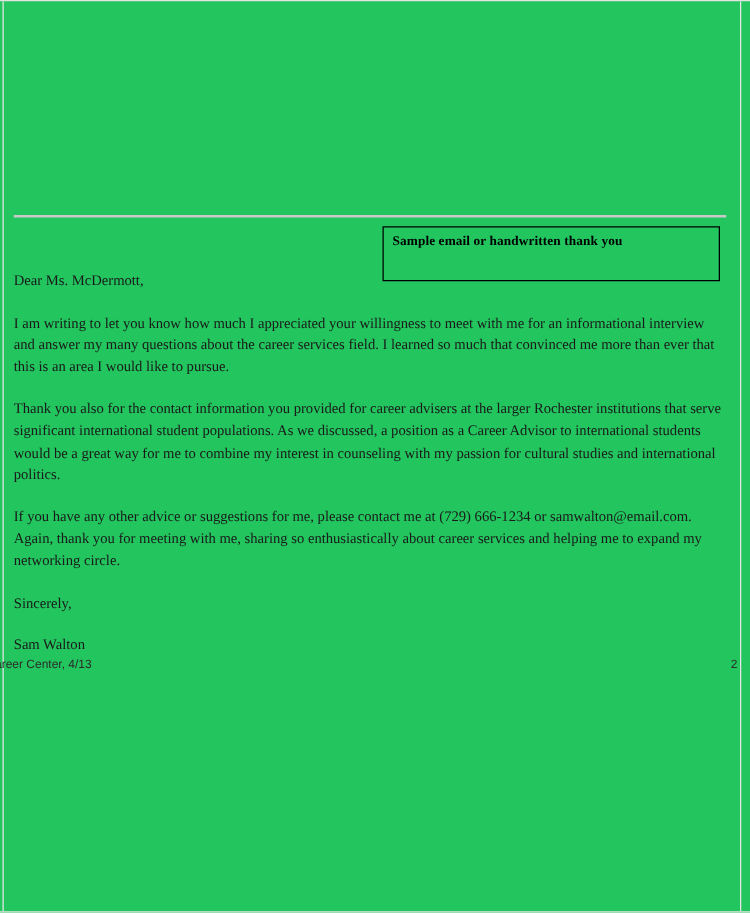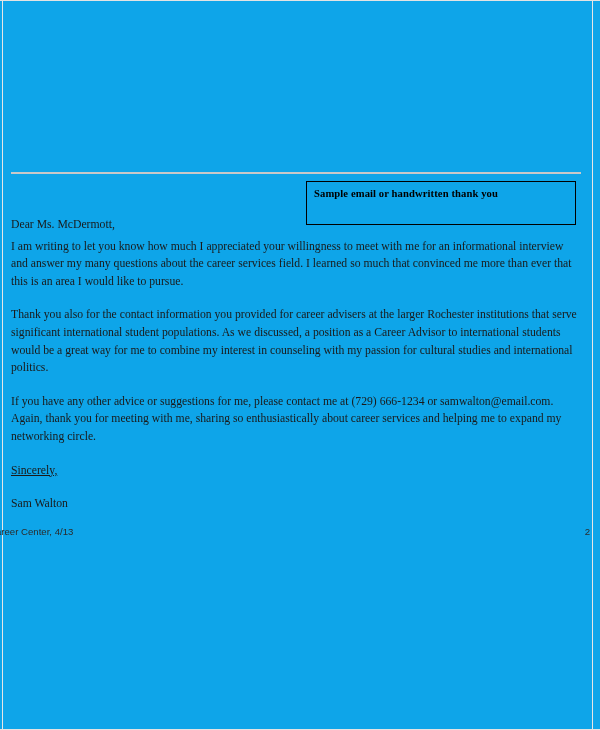--- a/index.html
+++ b/index.html
@@ -13,21 +13,21 @@
     background: #ffffff;
     font-family: "Liberation Serif", serif;
     -webkit-font-smoothing: antialiased;
   }
 
   
   .page {
     position: relative;
     width: 600px;
     height: 730px;
-    background: #0ea5e9;
+    background: #22c55e;
     box-sizing: border-box;
     border-top: 1px solid #e3e3e3;
     border-bottom: 1px solid #e3e3e3;
     overflow: hidden;
   }
   
   .sheet-edge {
     position: absolute;
     top: 0;
     bottom: 0;
@@ -80,23 +80,23 @@
   .para,
   .closing,
   .signature {
     font-family: "Liberation Serif", serif;
     font-size: 11.7px;
     line-height: 17.6px;
     color: #1a1a1a;
     text-align: left;
     margin: 0;
   }
-  .salutation { margin-bottom: 4px; }
+  .salutation { margin-bottom: 16px; }
   .para       { margin-bottom: 16px; }
-  .closing    { margin-bottom: 16px; text-decoration: underline; }
+  .closing    { margin-bottom: 16px; }
   .signature  { margin-bottom: 0; }
 
   
   .footer {
     position: absolute;
     left: 0;
     top: 524px;
     width: 600px;
     height: 18px;
   }

